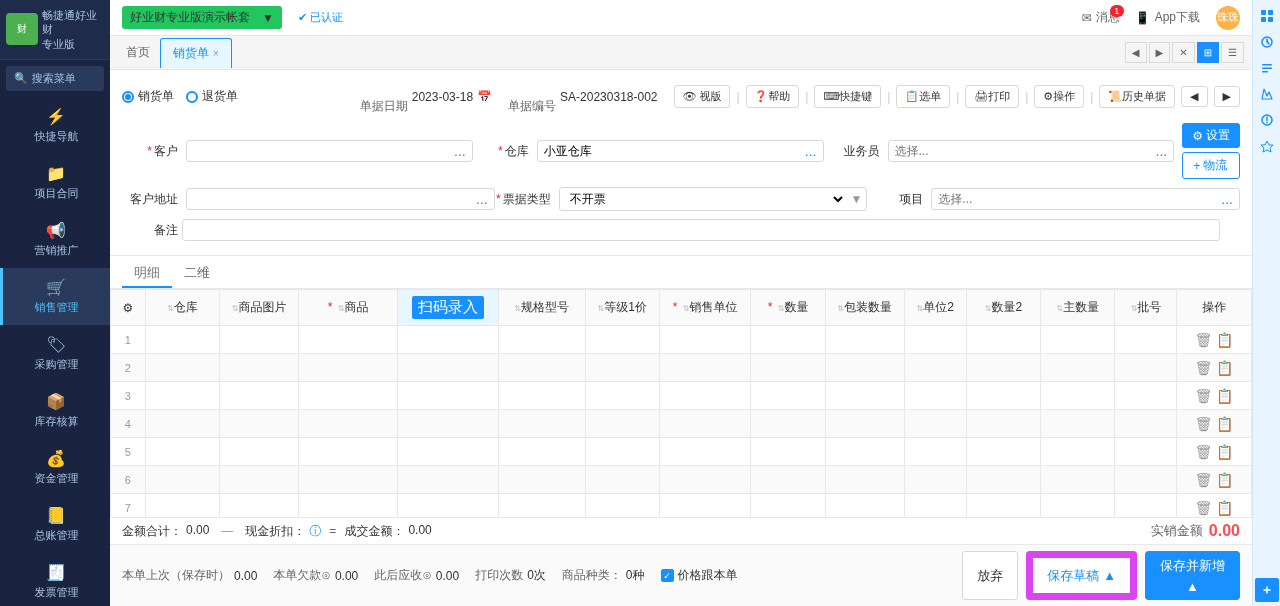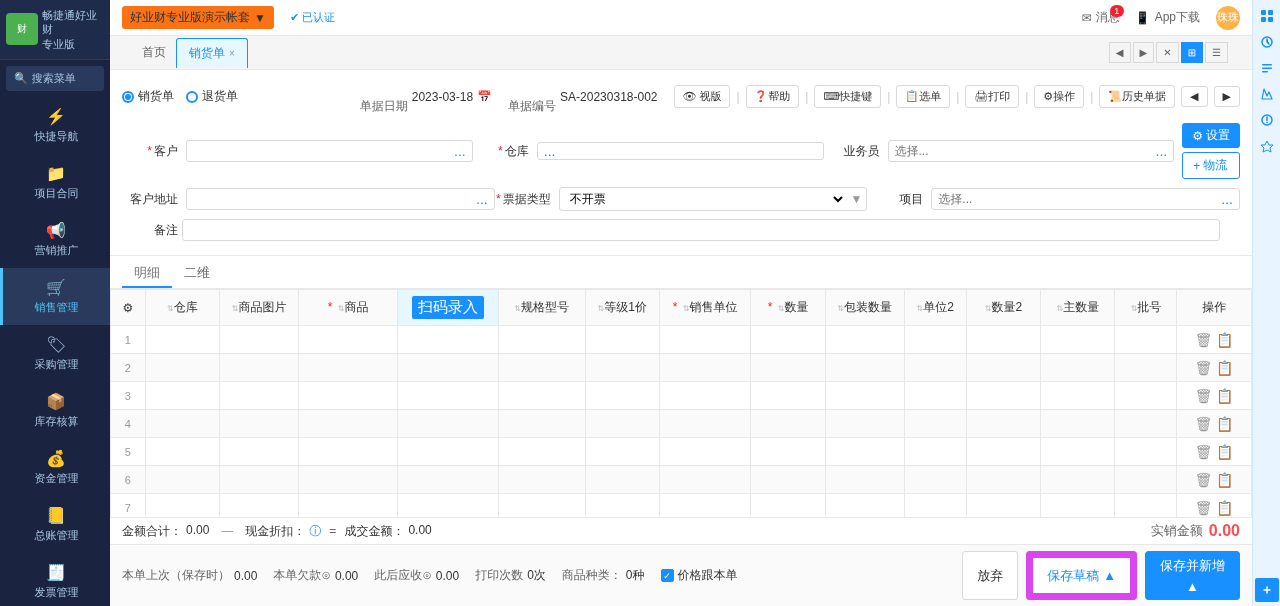--- a/index.html
+++ b/index.html
@@ -11,29 +11,29 @@
     .sidebar-logo-icon { width: 32px; height: 32px; background: #4caf50; border-radius: 4px; display: flex; align-items: center; justify-content: center; color: white; font-size: 10px; flex-shrink: 0; }
     .sidebar-logo-text { color: #a8c4e0; font-size: 11px; line-height: 1.3; }
     .sidebar-search { padding: 6px; }
     .sidebar-search-btn { width: 100%; background: #2a3a5c; border: none; color: #a8c4e0; padding: 5px 8px; border-radius: 3px; cursor: pointer; font-size: 11px; display: flex; align-items: center; gap: 4px; }
     .sidebar-nav-item { padding: 10px 8px; display: flex; flex-direction: column; align-items: center; gap: 3px; cursor: pointer; color: #a8c4e0; font-size: 11px; border-left: 3px solid transparent; }
     .sidebar-nav-item.active { background: #2a3a5c; color: #4fc3f7; border-left-color: #4fc3f7; }
     .sidebar-nav-icon { font-size: 16px; }
 
     
     .topbar { height: 36px; background: #fff; display: flex; align-items: center; padding: 0 12px; gap: 8px; border-bottom: 1px solid #e8e8e8; }
-    .topbar-company { display: flex; align-items: center; gap: 4px; font-size: 12px; color: #333; background: #f97316; padding: 3px 8px; border-radius: 3px; }
+    .topbar-company { display: flex; align-items: center; gap: 12px; font-size: 12px; color: #333; background: #22c55e; padding: 3px 8px; border-radius: 3px; }
     .topbar-verified { color: #1890ff; font-size: 11px; display: flex; align-items: center; gap: 3px; margin-left: 8px; }
     .topbar-right { margin-left: auto; display: flex; align-items: center; gap: 16px; }
     .topbar-icon-btn { display: flex; align-items: center; gap: 4px; color: #666; cursor: pointer; font-size: 12px; position: relative; }
     .topbar-badge { position: absolute; top: -4px; right: -4px; background: #f5222d; color: white; border-radius: 8px; font-size: 9px; padding: 1px 4px; min-width: 14px; text-align: center; }
     .topbar-avatar { width: 24px; height: 24px; border-radius: 50%; background: #ffb347; display: flex; align-items: center; justify-content: center; color: #fff; font-size: 11px; }
 
     
-    .tabs-bar { height: 34px; background: #f5f5f5; display: flex; align-items: center; padding: 0 24px; gap: 2px; border-bottom: 1px solid #e8e8e8; }
+    .tabs-bar { height: 34px; background: #f5f5f5; display: flex; align-items: center; padding: 0 8px; gap: 2px; border-bottom: 1px solid #e8e8e8; }
     .tab-item { padding: 6px 12px; background: #fff; border: 1px solid #d9d9d9; border-bottom: none; border-radius: 3px 3px 0 0; cursor: pointer; font-size: 12px; display: flex; align-items: center; gap: 4px; }
     .tab-item.active { background: #e6f7ff; border-color: #1890ff; color: #1890ff; }
     .tab-close { color: #999; font-size: 10px; cursor: pointer; }
     .tab-home { color: #666; font-size: 12px; background: transparent; border: none; padding: 6px 8px; }
     .tab-nav-btn { background: none; border: 1px solid #d9d9d9; padding: 4px 6px; cursor: pointer; color: #666; font-size: 10px; }
 
     
     .form-area { background: #fff; padding: 8px 12px; border-bottom: 1px solid #e8e8e8; }
     .form-toolbar { display: flex; align-items: center; gap: 8px; margin-bottom: 8px; flex-wrap: wrap; }
     .radio-group { display: flex; align-items: center; gap: 12px; }
@@ -264,20 +264,21 @@
       <div class="form-field">
         <label class="required">客户</label>
         <div class="form-input-wrapper">
           <input type="text" placeholder="" style="">
           <span class="form-input-dots">...</span>
         </div>
       </div>
       <div class="form-field">
         <label class="required">仓库</label>
         <div class="form-input-wrapper">
+          <input type="text" value="小亚仓库" style="">
           <span class="form-input-dots">...</span>
         </div>
       </div>
       <div class="form-field">
         <label>业务员</label>
         <div class="form-input-wrapper">
           <input type="text" placeholder="选择..." style="">
           <span class="form-input-dots">...</span>
         </div>
       </div>

